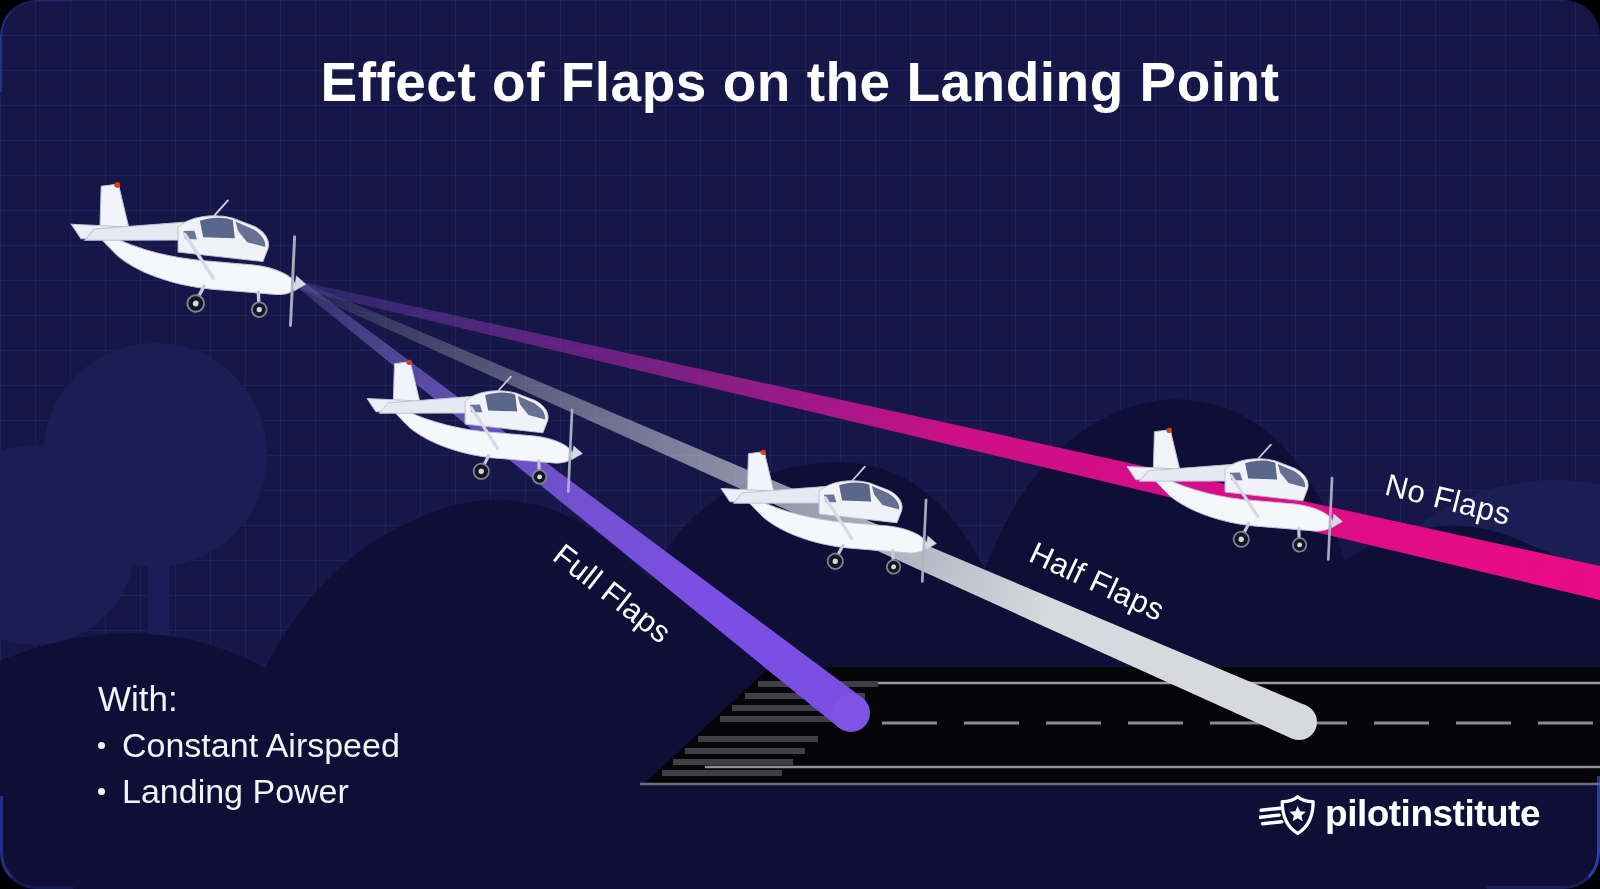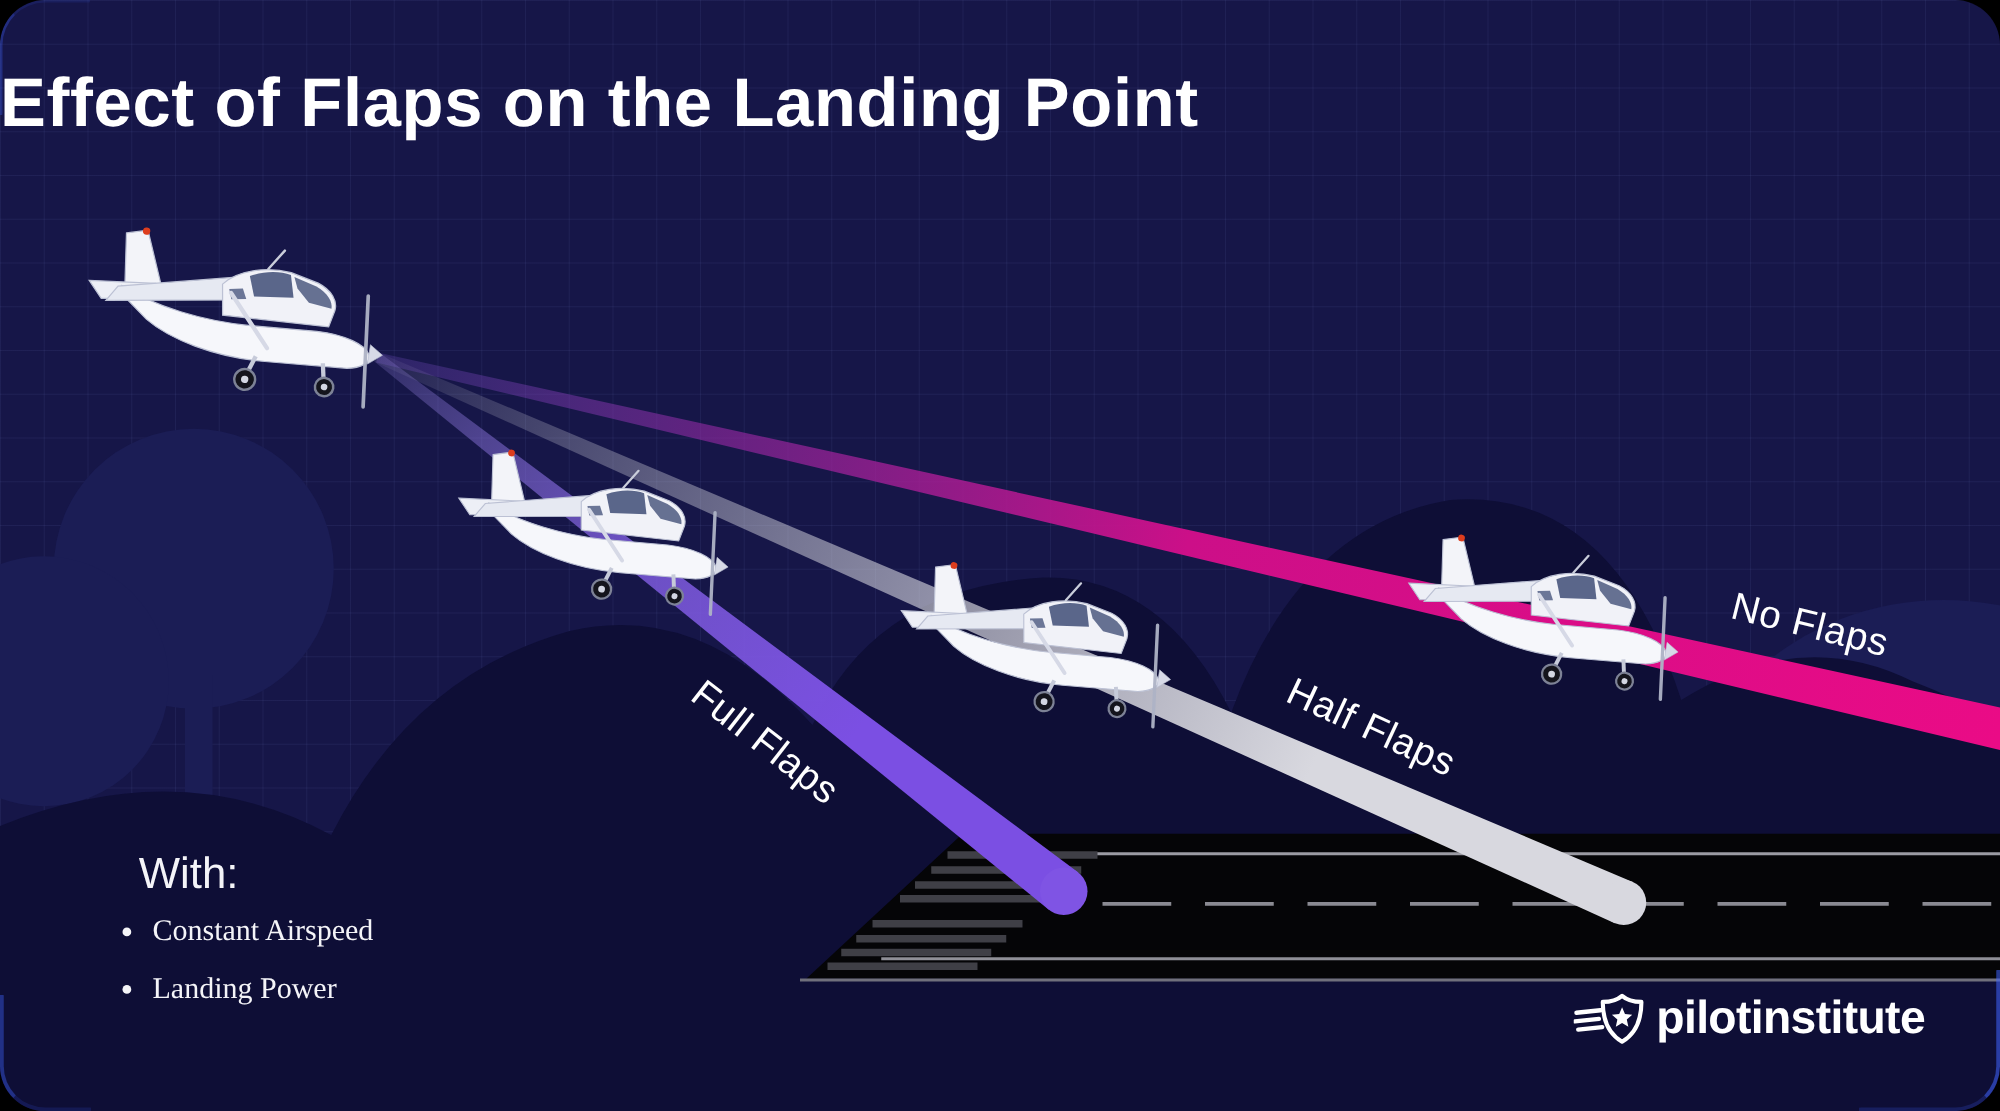--- a/index.html
+++ b/index.html
@@ -7,33 +7,33 @@
   .canvas{
     position:absolute;inset:0;border-radius:36px;overflow:hidden;
     background-color:#161648;
     background-image:
       linear-gradient(rgba(125,140,215,0.09) 1px, transparent 1px),
       linear-gradient(90deg, rgba(125,140,215,0.09) 1px, transparent 1px);
     background-size:35px 35px;
   }
   .scene{position:absolute;inset:0;}
   .title{
-    position:absolute;top:50px;left:0;right:0;text-align:left;
+    position:absolute;top:50px;left:0;right:0;text-align:center;
     color:#ffffff;font-size:55px;font-weight:700;letter-spacing:0.5px;
   }
   .trail-label{
     position:absolute;color:#ffffff;font-size:31px;font-weight:400;
     white-space:nowrap;letter-spacing:0.5px;
   }
   .label-full{left:612px;top:594px;transform:translate(-50%,-50%) rotate(38deg);}
   .label-half{left:1097px;top:582px;transform:translate(-50%,-50%) rotate(25deg);}
   .label-no{left:1448px;top:500px;transform:translate(-50%,-50%) rotate(14deg);}
   .conditions{position:absolute;left:98px;top:676px;color:#f4f4f8;}
-  .conditions .heading{font-size:35px;font-weight:400;line-height:46px;margin-left:13px;}
-  .conditions .item{font-size:24px;font-weight:400;line-height:46px;display:flex;align-items:center;font-family:Liberation Serif, serif;}
+  .conditions .heading{font-size:35px;font-weight:400;line-height:46px;}
+  .conditions .item{font-size:34px;font-weight:400;line-height:46px;display:flex;align-items:center;}
   .conditions .bullet{width:7px;height:7px;border-radius:50%;background:#f4f4f8;margin-right:17px;flex:0 0 auto;}
   .logo{position:absolute;right:60px;bottom:48px;display:flex;gap:8px;}
   .logo-text{color:#ffffff;font-size:37px;font-weight:700;letter-spacing:-0.5px;}
   .corner-glow{position:absolute;pointer-events:none;}
   .corner-glow.br{right:0;bottom:0;width:110px;height:110px;border-bottom-right-radius:36px;
     border-right:3px solid rgba(64,100,255,0.55);border-bottom:3px solid rgba(64,100,255,0.2);}
   .corner-glow.bl{left:0;bottom:0;width:70px;height:90px;border-bottom-left-radius:36px;
     border-left:3px solid rgba(64,100,255,0.4);border-bottom:3px solid rgba(64,100,255,0.15);}
   .corner-glow.tl{left:0;top:0;width:70px;height:90px;border-top-left-radius:36px;
     border-left:2px solid rgba(64,100,255,0.3);border-top:2px solid rgba(64,100,255,0.12);}

